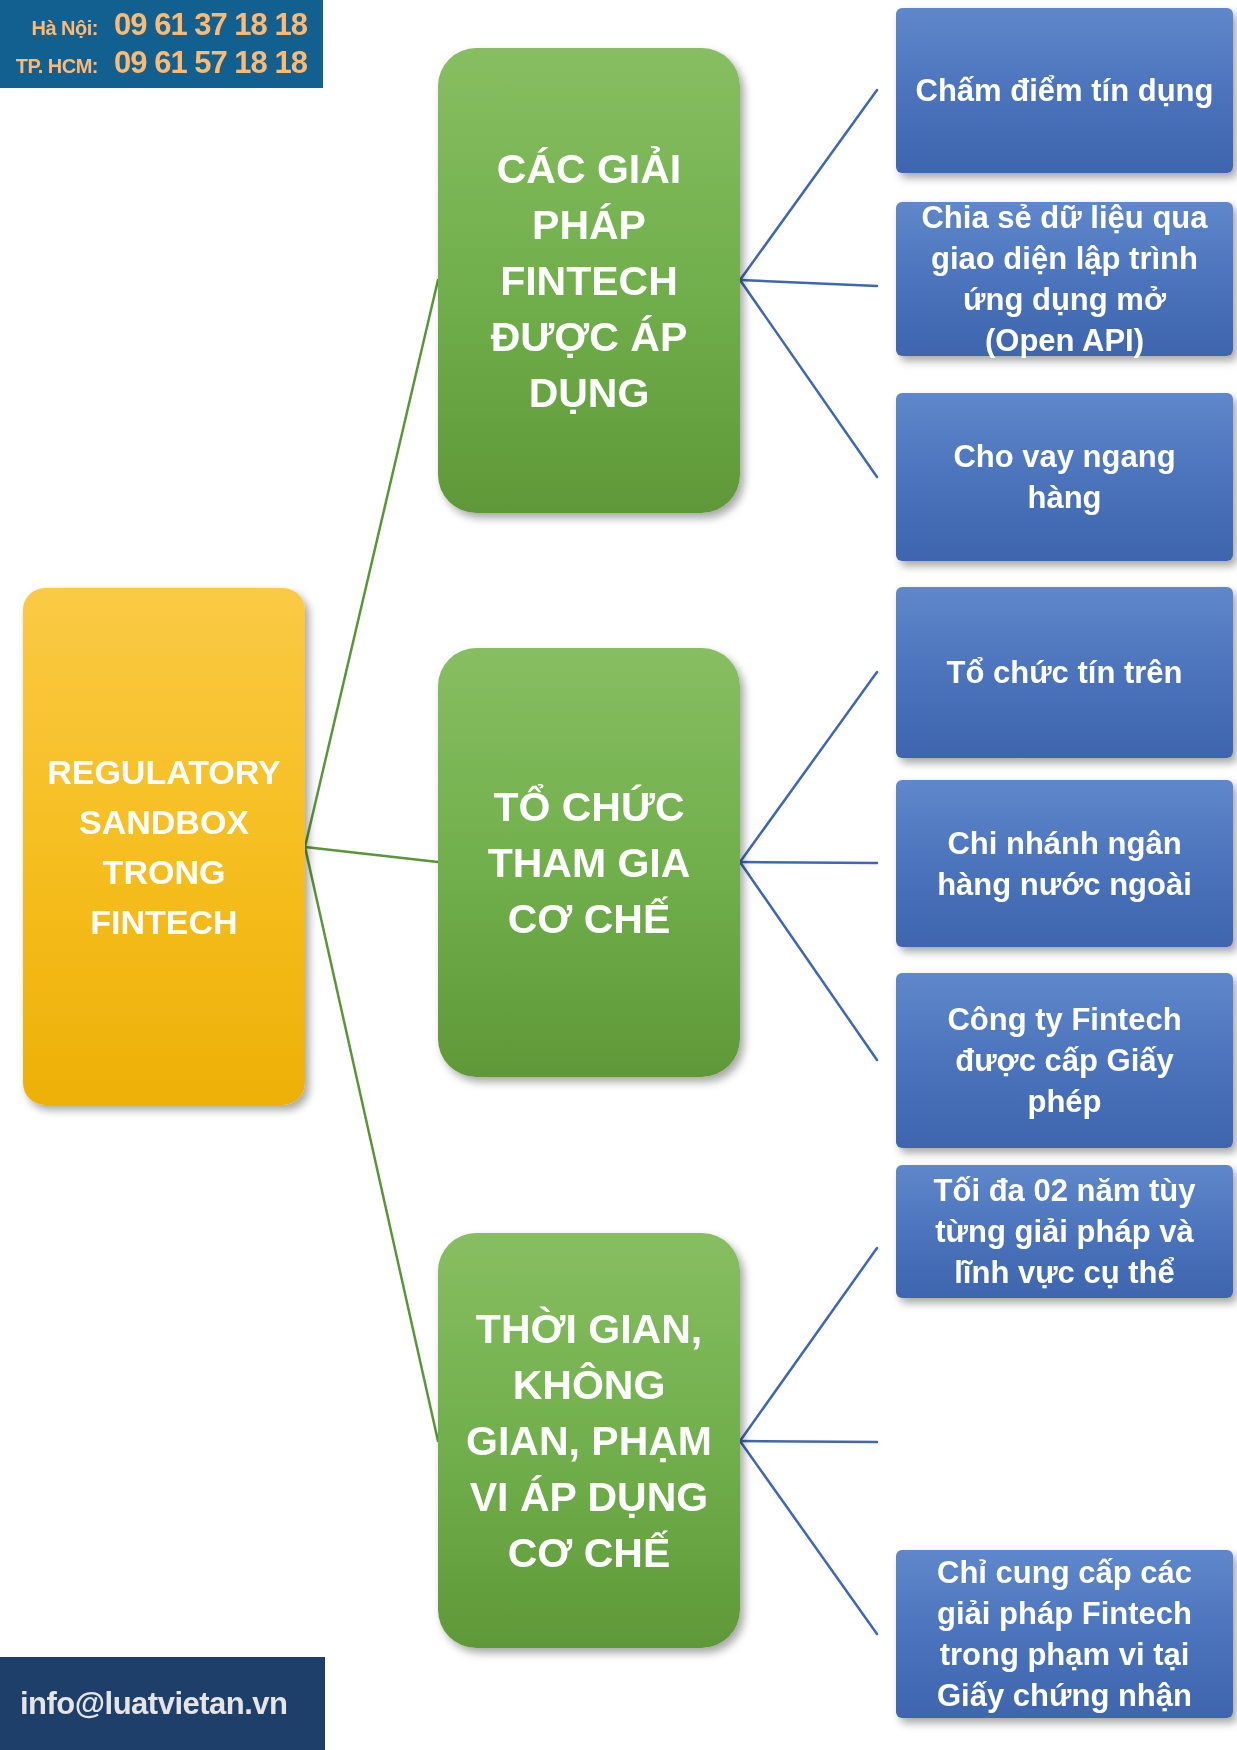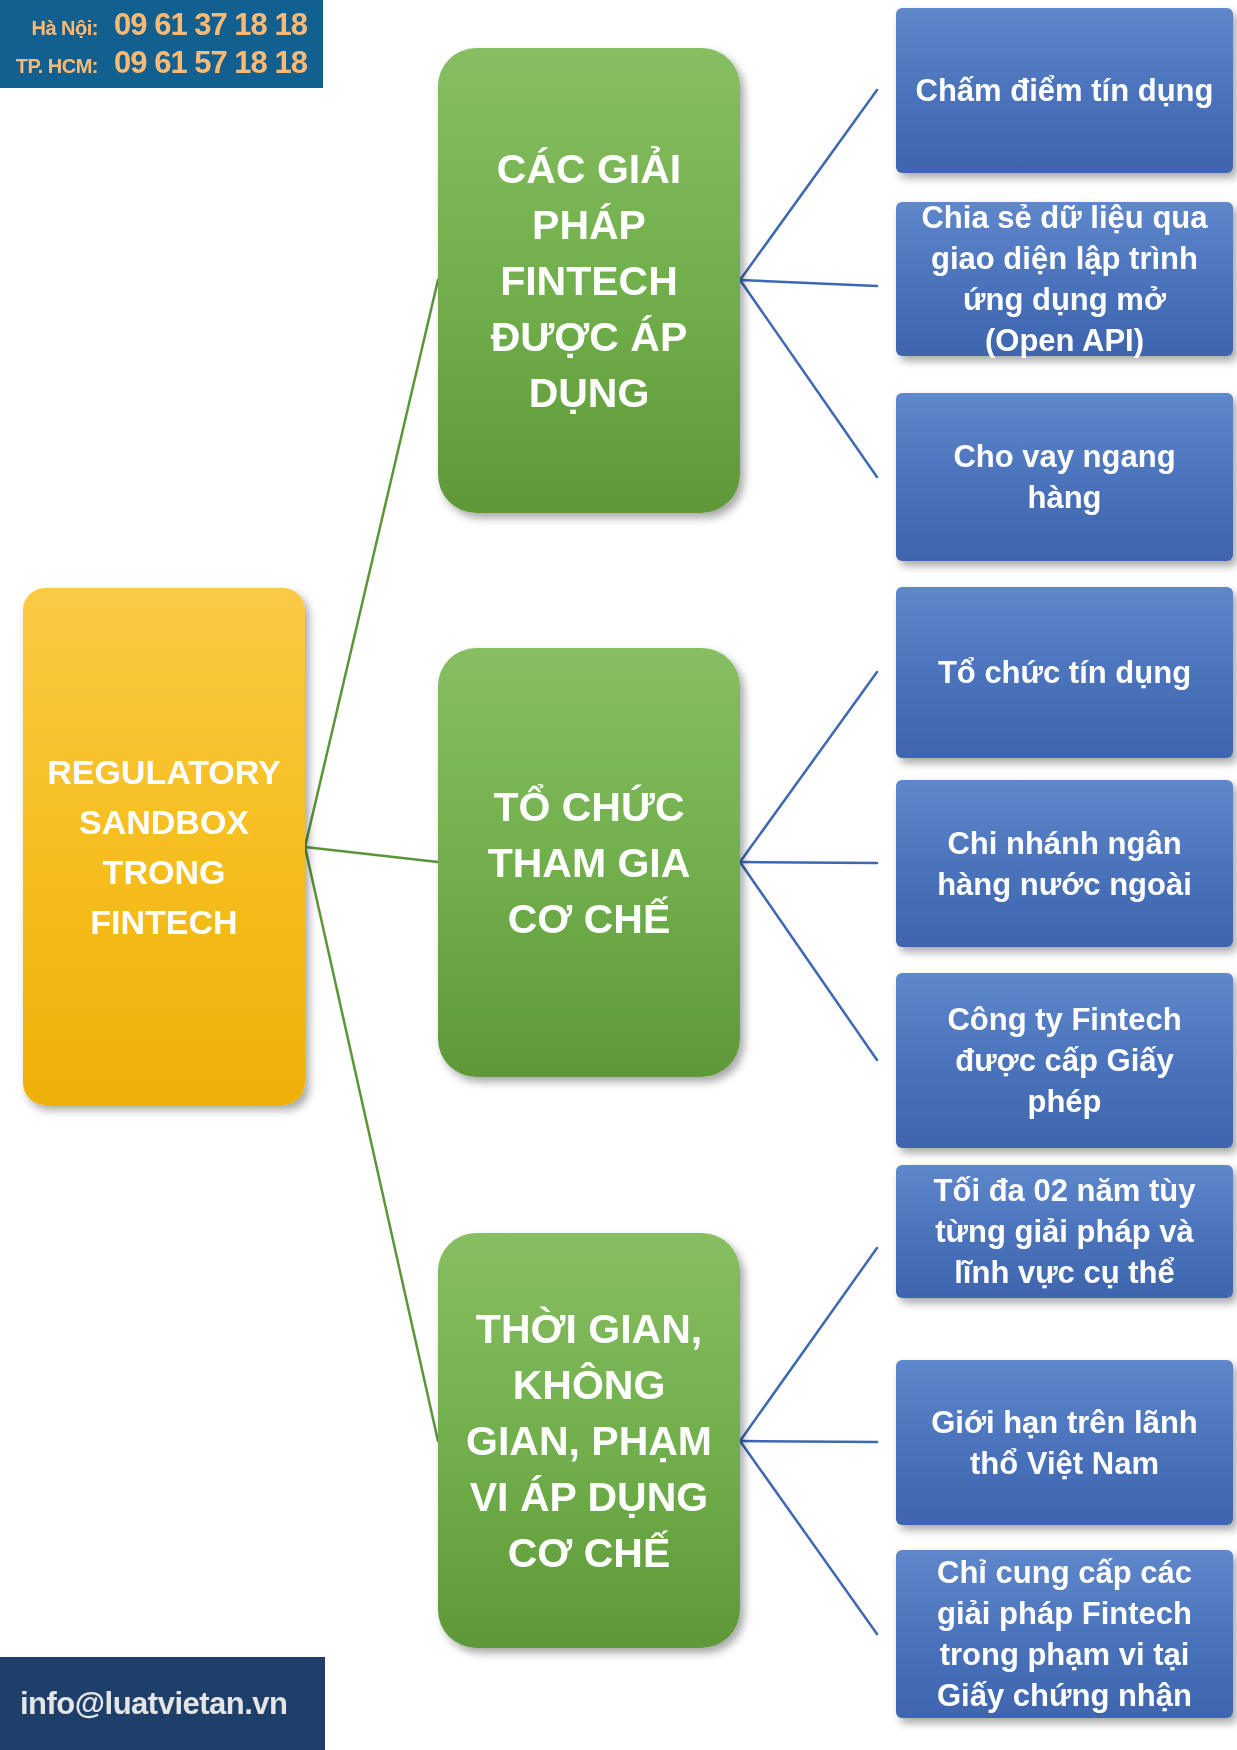--- a/index.html
+++ b/index.html
@@ -116,20 +116,19 @@
 
   <div class="node node-root">REGULATORY SANDBOX TRONG FINTECH</div>
 
   <div class="node node-branch branch-1">CÁC GIẢI PHÁP FINTECH ĐƯỢC ÁP DỤNG</div>
   <div class="node node-branch branch-2">TỔ CHỨC THAM GIA CƠ CHẾ</div>
   <div class="node node-branch branch-3">THỜI GIAN, KHÔNG GIAN, PHẠM VI ÁP DỤNG CƠ CHẾ</div>
 
   <div class="node node-leaf leaf-1">Chấm điểm tín dụng</div>
   <div class="node node-leaf leaf-2">Chia sẻ dữ liệu qua giao diện lập trình ứng dụng mở (Open API)</div>
   <div class="node node-leaf leaf-3">Cho vay ngang hàng</div>
-  <div class="node node-leaf leaf-4">Tổ chức tín dụng</div>
+  <div class="node node-leaf leaf-4">Tổ chức tín trên</div>
   <div class="node node-leaf leaf-5">Chi nhánh ngân hàng nước ngoài</div>
   <div class="node node-leaf leaf-6">Công ty Fintech được cấp Giấy phép</div>
   <div class="node node-leaf leaf-7">Tối đa 02 năm tùy từng giải pháp và lĩnh vực cụ thể</div>
-  <div class="node node-leaf leaf-8">Giới hạn trên lãnh thổ Việt Nam</div>
   <div class="node node-leaf leaf-9">Chỉ cung cấp các giải pháp Fintech trong phạm vi tại Giấy chứng nhận</div>
 
 </div>
 
 </body></html>

